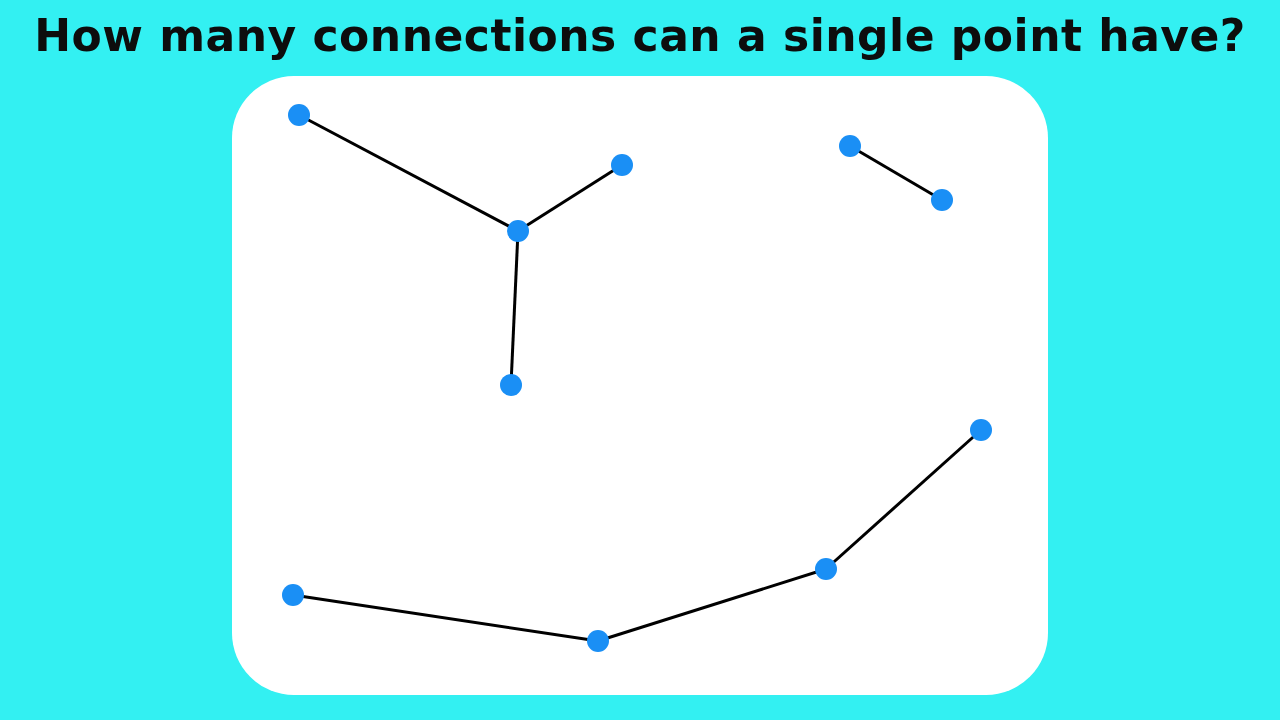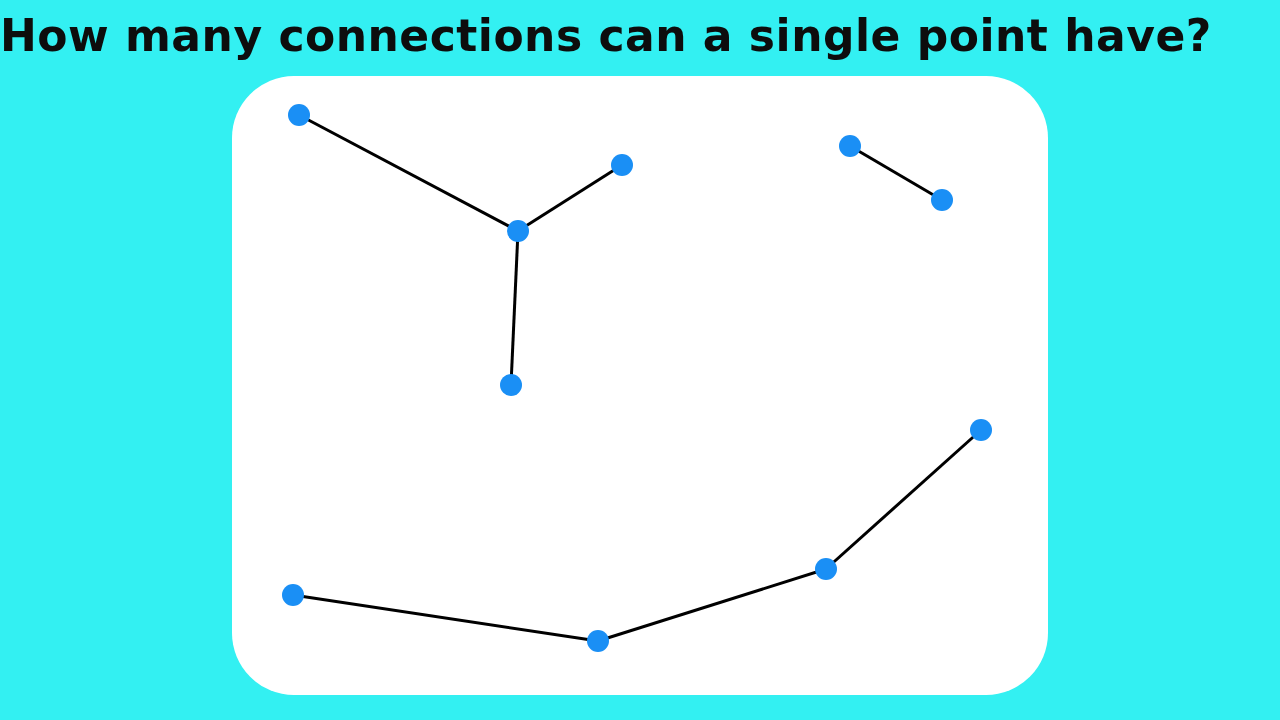--- a/index.html
+++ b/index.html
@@ -1,17 +1,17 @@
 <!DOCTYPE html>
 <html><head>
 <meta charset="utf-8">
 <style>
   html,body{margin:0;padding:0;}
   body{width:1280px;height:720px;background:#33f0f2;position:relative;overflow:hidden;font-family:"DejaVu Sans",sans-serif;}
-  .title{position:absolute;left:0;top:4px;width:1280px;font-size:44px;font-weight:bold;color:#0d0d0d;letter-spacing:0.5px;line-height:64px;}
+  .title{position:absolute;left:0;top:4px;width:1280px;text-align:center;font-size:44px;font-weight:bold;color:#0d0d0d;letter-spacing:0.5px;line-height:64px;}
   .panel{position:absolute;left:232px;top:76px;width:816px;height:619px;background:#ffffff;border-radius:62px;}
   svg.graph{position:absolute;left:0;top:0;width:1280px;height:720px;}
 </style>
 </head>
 <body>
 
 <div class="title">How many connections can a single point have?</div>
 <div class="panel"></div>
 <svg class="graph" viewBox="0 0 1280 720">
   <g id="edges">

